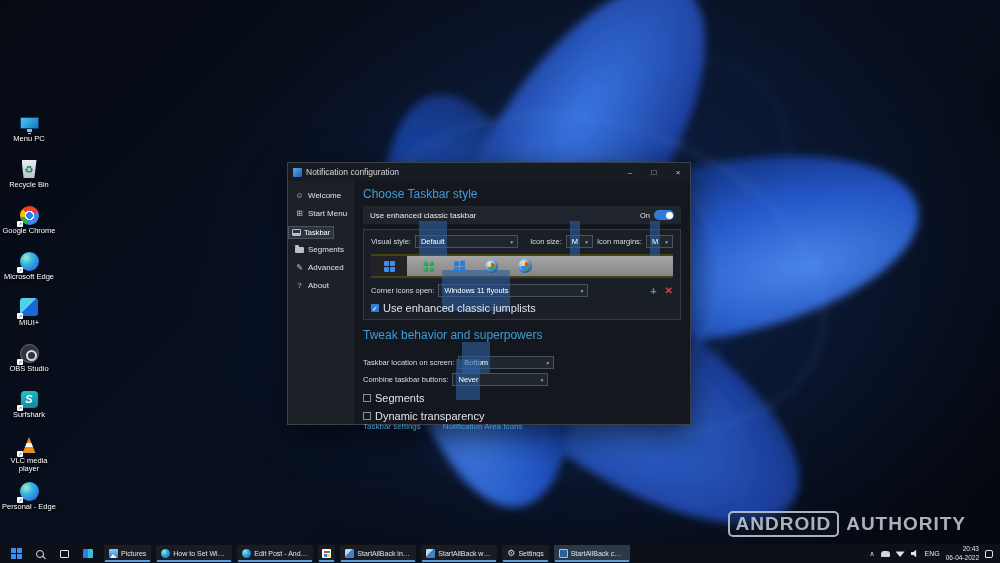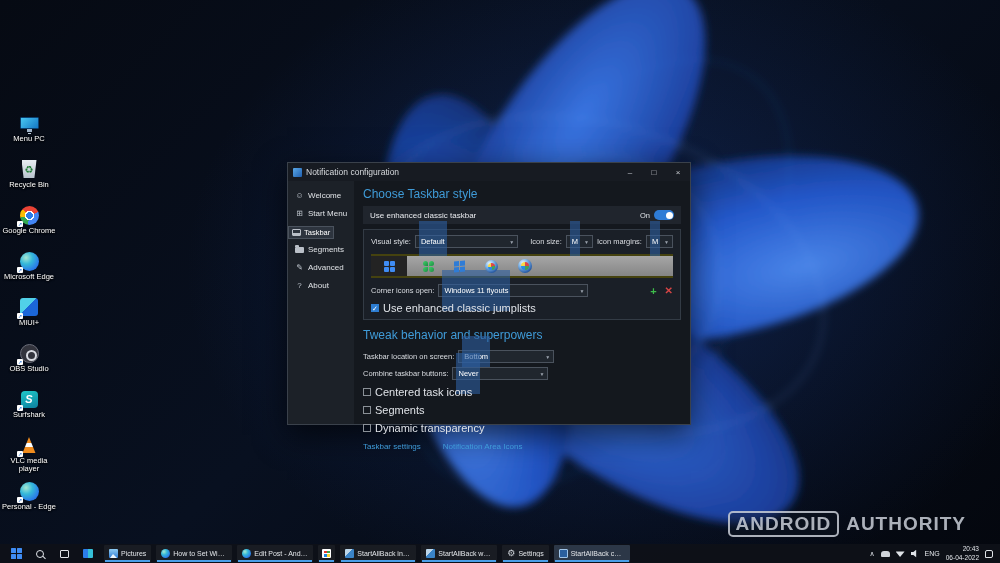--- a/index.html
+++ b/index.html
@@ -102,21 +102,21 @@
 
   .plusminus { margin-left:auto; display:flex; gap:8px; align-items:center; }
   .plus { color:#3dbb4a; font-size:11px; font-weight:bold; }
   .cross { color:#d64545; font-size:10px; font-weight:bold; }
 
   .cbrow { display:flex; align-items:center; gap:4px; margin-top:6px; }
   .cb { width:8px; height:8px; border:1px solid #8a9097; background:transparent; flex:0 0 auto; }
   .cb.on { background:#2d7dd2; border-color:#2d7dd2; color:#fff; font-size:7px; line-height:8px; text-align:center; }
   .cblab { font-size:11px; color:#dfe2e7;text-align:right; }
 
-  .links { display:flex; gap:22px; margin-top:8px; }
+  .links { display:flex; gap:22px; margin-top:0; }
   .link { font-size:8px; color:#3f9bd8; }
 
   
   .taskbar { position:absolute; left:0; right:0; bottom:0; height:19px; background:rgba(13,17,24,.97);
     display:flex; align-items:center; padding:0 4px 0 5px; gap:2px; }
   .tb-ic { width:22px; height:17px; display:flex; align-items:center; justify-content:center; position:relative; }
   .start-logo { width:11px; height:11px; display:grid; grid-template-columns:1fr 1fr; gap:1px; }
   .start-logo span { background:#3f8cf3; border-radius:.5px; }
   .ic-search { width:8px; height:8px; border:1.3px solid #dfe3e8; border-radius:50%; position:relative; }
   .ic-search::after{ content:""; position:absolute; right:-3px; bottom:-2px; width:4px; height:1.3px; background:#dfe3e8; transform:rotate(45deg);}
@@ -368,39 +368,35 @@
           </div>
 
           <div class="cbrow" style="margin-top:5px">
             <span class="cb on">✓</span>
             <span class="cblab">Use enhanced classic jumplists</span>
           </div>
         </div>
 
         <div class="h-blue" style="margin-top:8px">Tweak behavior and superpowers</div>
 
-        <div class="row" style="margin-top:8px">
+        <div class="row" style="margin-top:14px">
           <span class="flabel">Taskbar location on screen:</span>
           <span class="sel" style="width:96px">
             <span class="val">Bottom</span>
             <span class="chev">▼</span>
           </span>
         </div>
         <div class="row" style="margin-top:4px">
           <span class="flabel">Combine taskbar buttons:</span>
           <span class="sel" style="width:96px">
             <span class="val">Never</span>
             <span class="chev">▼</span>
           </span>
         </div>
 
-        <div class="cbrow">
-          <span class="cb"></span>
-          <span class="cblab">Centered task icons</span>
-        </div>
         <div class="cbrow">
           <span class="cb"></span>
           <span class="cblab">Segments</span>
         </div>
         <div class="cbrow">
           <span class="cb"></span>
           <span class="cblab">Dynamic transparency</span>
         </div>
 
         <div class="links">

